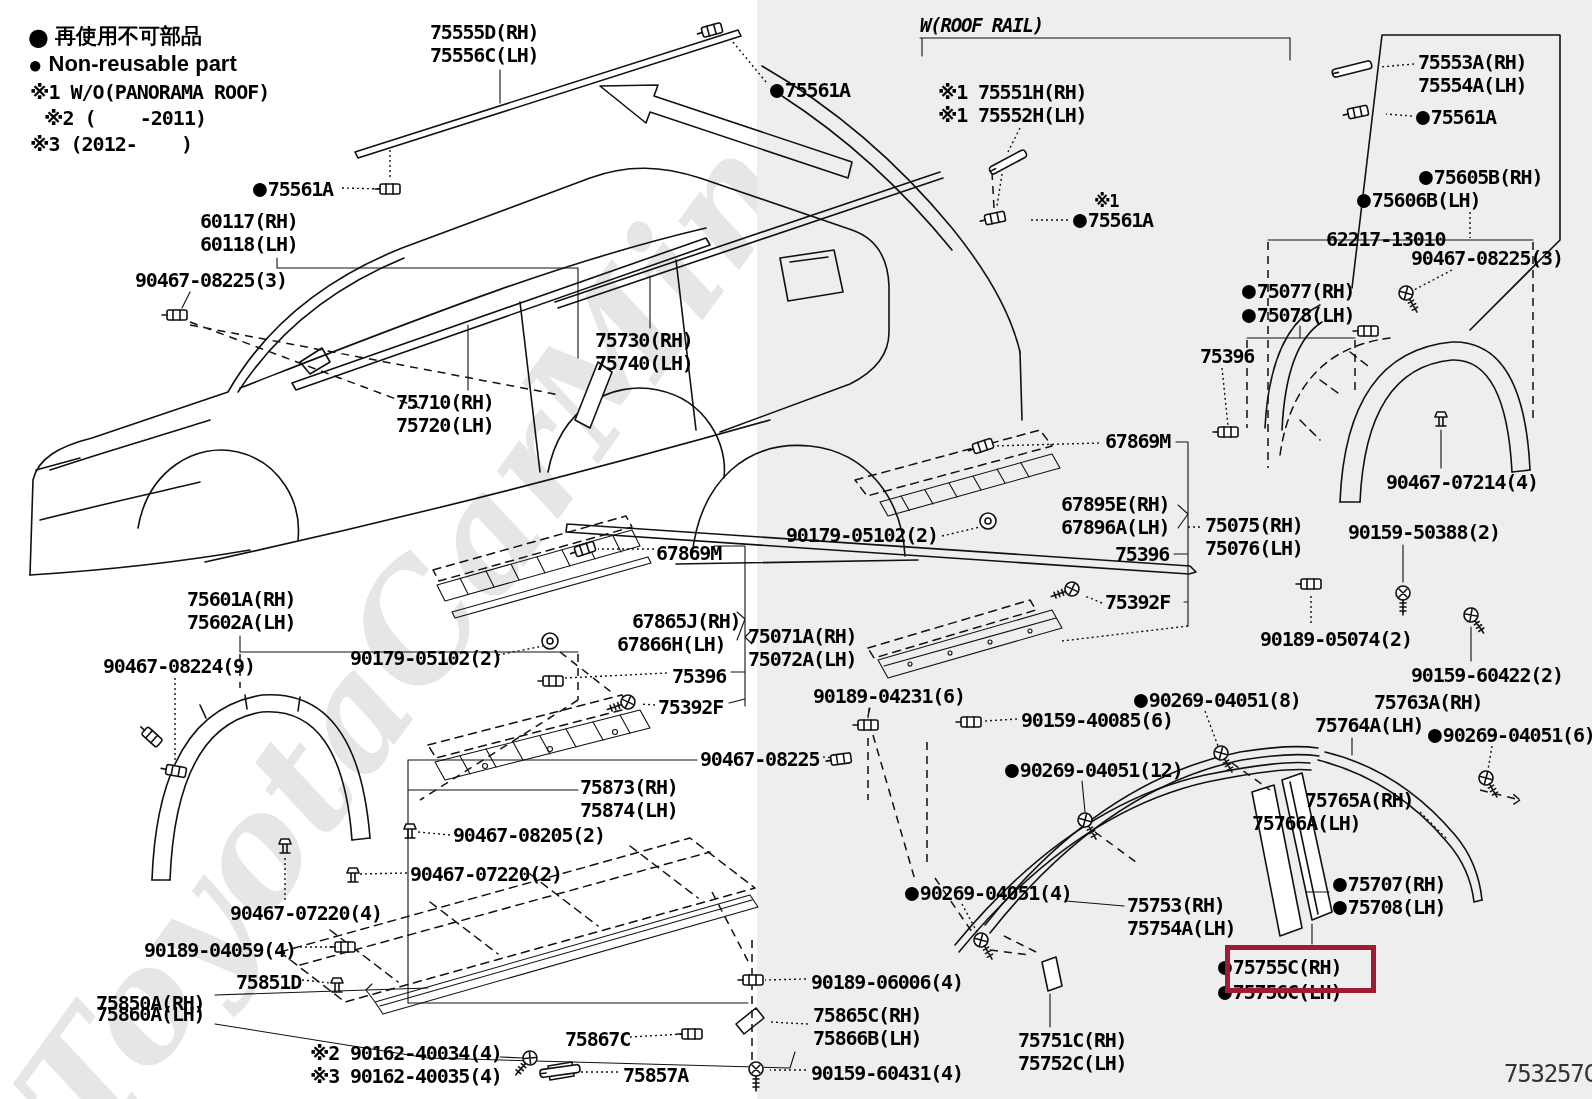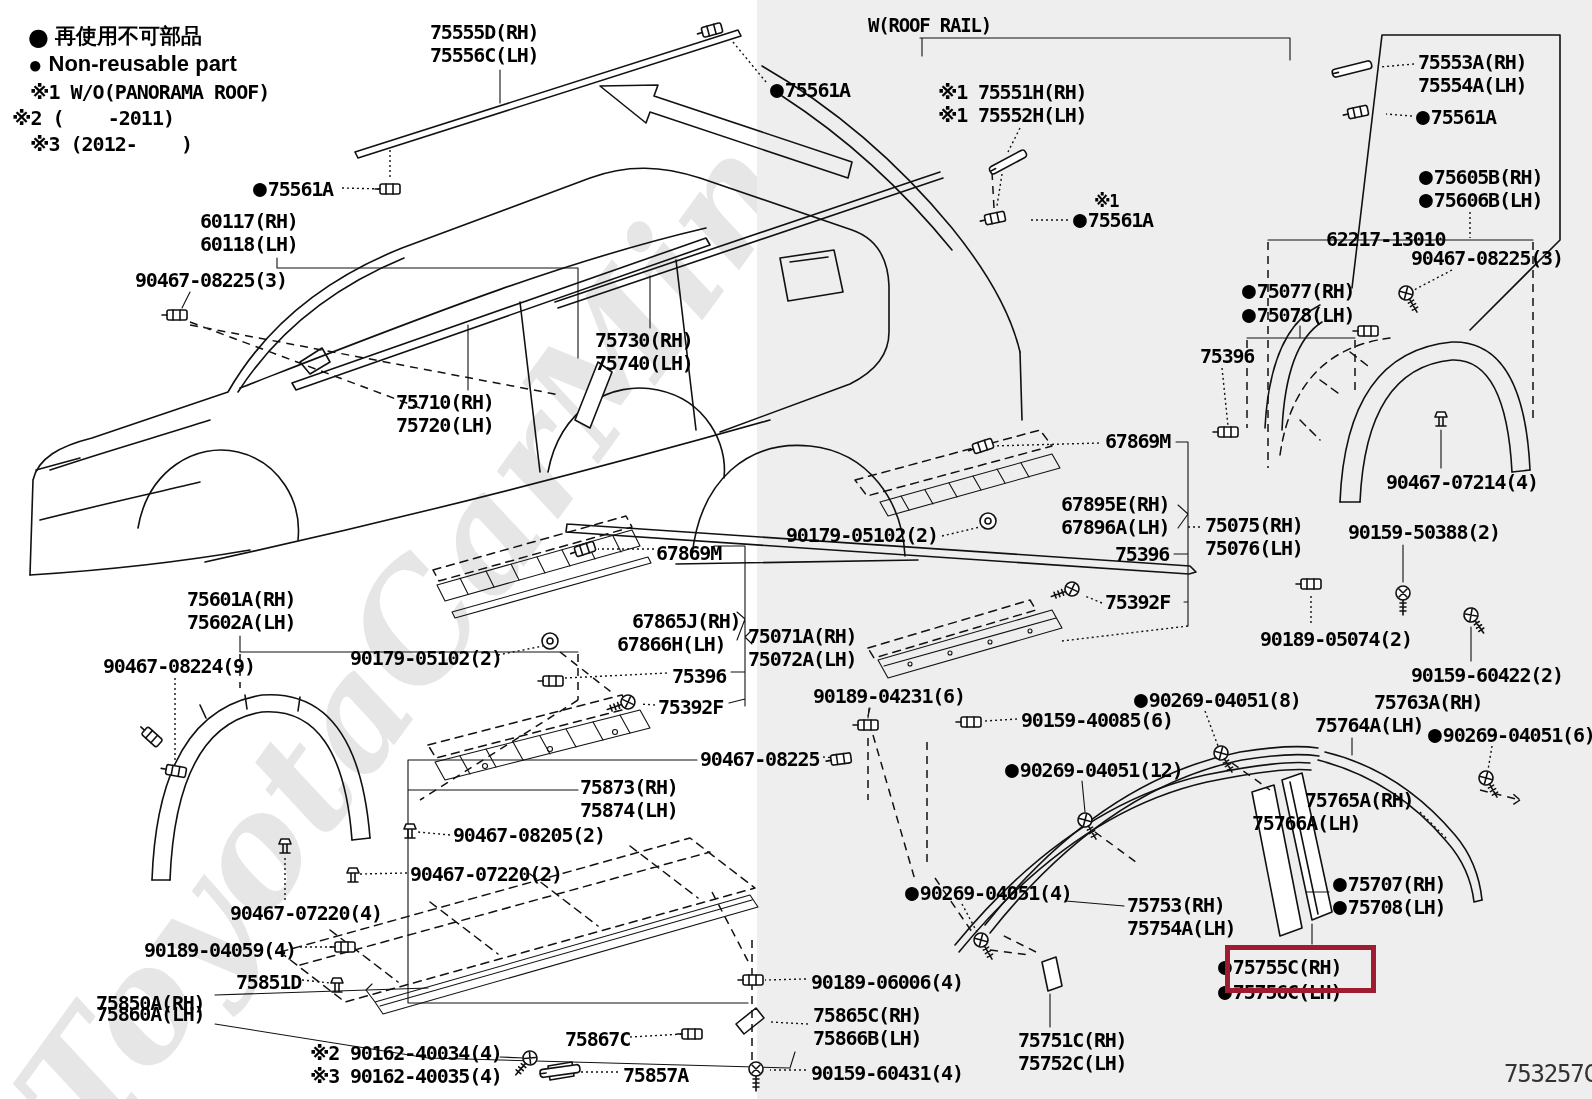--- a/index.html
+++ b/index.html
@@ -39,21 +39,21 @@
 
 <div class="stage">
 
   <div class="watermark">ToyotaCarMine.ru</div>
 
   <div class="gray-panel"></div>
 
   <div class="legend-row lg-jp" style="left:28px;top:22px;"><span class="bdot">●</span><span>再使用不可部品</span></div>
   <div class="legend-row lg-en" style="left:28px;top:51px;"><span class="bdot">●</span><span>Non-reusable part</span></div>
   <div class="legend-row lg-note" style="left:30px;top:80px;"><span>※1 W/O(PANORAMA ROOF)</span></div>
-  <div class="legend-row lg-note" style="left:12px;top:106px;text-align:center;"><span>※2 (    -2011)</span></div>
+  <div class="legend-row lg-note" style="left:44px;top:106px;text-align:center;"><span>※2 (    -2011)</span></div>
   <div class="legend-row lg-note" style="left:30px;top:132px;"><span>※3 (2012-    )</span></div>
 
   <svg class="art" width="1592" height="1099" viewBox="0 0 1592 1099">
     <defs>
       <g id="sym-clip">
           <rect x="-10" y="-5" width="20" height="10" rx="2"></rect>
           <path d="M-4,-5 V5 M3,-5 V5 M-10,0 H-15"></path>
         </g>
       <g id="sym-grommet">
           <circle r="8"></circle>
@@ -282,28 +282,28 @@
       <div class="plabel" style="left: 187px; top: 612px;"><span>75602A(LH)</span></div>
       <div class="plabel" style="left: 103px; top: 656px;"><span>90467-08224(9)</span></div>
       <div class="plabel" style="left: 656px; top: 543px;"><span>67869M</span></div>
       <div class="plabel" style="left: 617px; top: 611px; margin-left: 15px;"><span>67865J(RH)</span></div>
       <div class="plabel" style="left: 617px; top: 634px;"><span>67866H(LH)</span></div>
       <div class="plabel" style="left: 350px; top: 648px;"><span>90179-05102(2)</span></div>
       <div class="plabel" style="left: 672px; top: 666px;"><span>75396</span></div>
       <div class="plabel" style="left: 658px; top: 697px;"><span>75392F</span></div>
       <div class="plabel" style="left: 748px; top: 626px;"><span>75071A(RH)</span></div>
       <div class="plabel" style="left: 748px; top: 649px;"><span>75072A(LH)</span></div>
-      <div class="plabel hdr" style="left: 868px; top: 15px;"><span>W(ROOF RAIL)</span></div>
+      <div class="plabel hdr" style="left: 920px; top: 15px; font-style: italic;"><span>W(ROOF RAIL)</span></div>
       <div class="plabel" style="left: 938px; top: 82px;"><span>※1 75551H(RH)</span></div>
       <div class="plabel" style="left: 938px; top: 105px;"><span>※1 75552H(LH)</span></div>
       <div class="plabel" style="left: 1418px; top: 52px;"><span>75553A(RH)</span></div>
       <div class="plabel" style="left: 1418px; top: 75px;"><span>75554A(LH)</span></div>
       <div class="plabel" style="left: 1416px; top: 106px;"><span class="bdot">●</span><span>75561A</span></div>
       <div class="plabel" style="left: 1419px; top: 166px;"><span class="bdot">●</span><span>75605B(RH)</span></div>
-      <div class="plabel" style="left: 1419px; top: 189px;"><span class="bdot">●</span><span>75606B(LH)</span></div>
+      <div class="plabel" style="left: 1357px; top: 189px;"><span class="bdot">●</span><span>75606B(LH)</span></div>
       <div class="plabel" style="left: 1326px; top: 229px;"><span>62217-13010</span></div>
       <div class="plabel" style="left: 1411px; top: 248px;"><span>90467-08225(3)</span></div>
       <div class="plabel small" style="left: 1094px; top: 191px;"><span>※1</span></div>
       <div class="plabel" style="left: 1073px; top: 209px;"><span class="bdot">●</span><span>75561A</span></div>
       <div class="plabel" style="left: 1242px; top: 280px;"><span class="bdot">●</span><span>75077(RH)</span></div>
       <div class="plabel" style="left: 1242px; top: 304px;"><span class="bdot">●</span><span>75078(LH)</span></div>
       <div class="plabel" style="left: 1200px; top: 346px;"><span>75396</span></div>
       <div class="plabel" style="left: 1105px; top: 431px;"><span>67869M</span></div>
       <div class="plabel" style="left: 1061px; top: 494px;"><span>67895E(RH)</span></div>
       <div class="plabel" style="left: 1061px; top: 517px;"><span>67896A(LH)</span></div>

